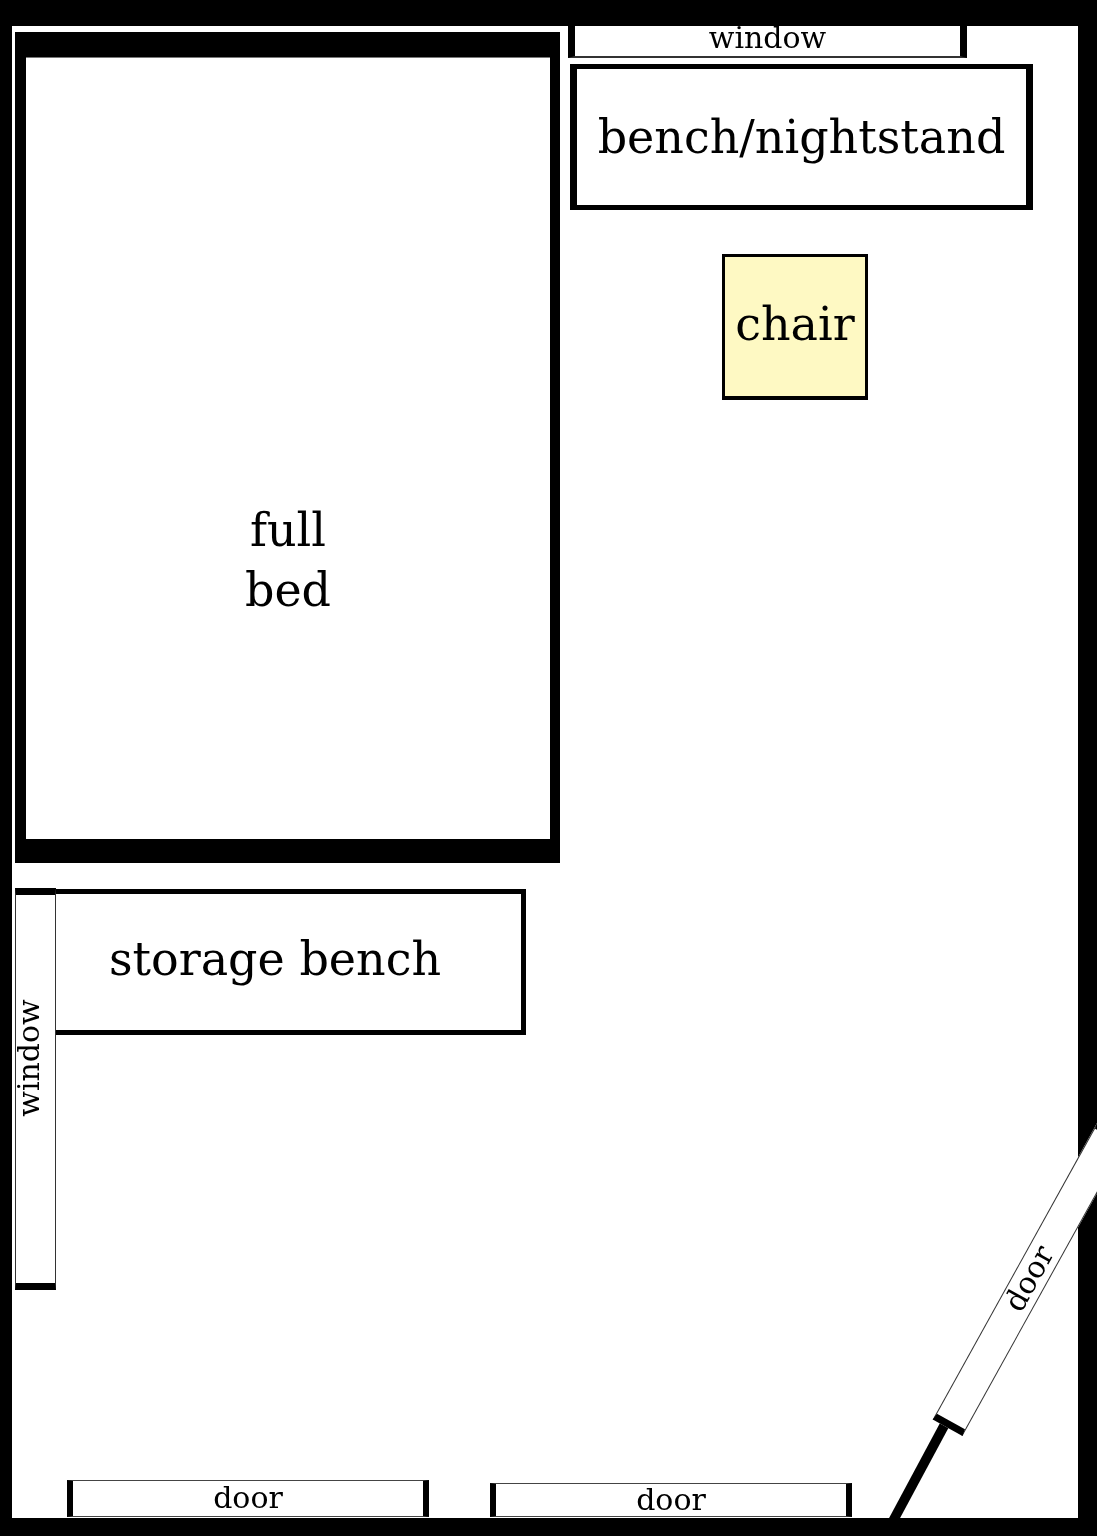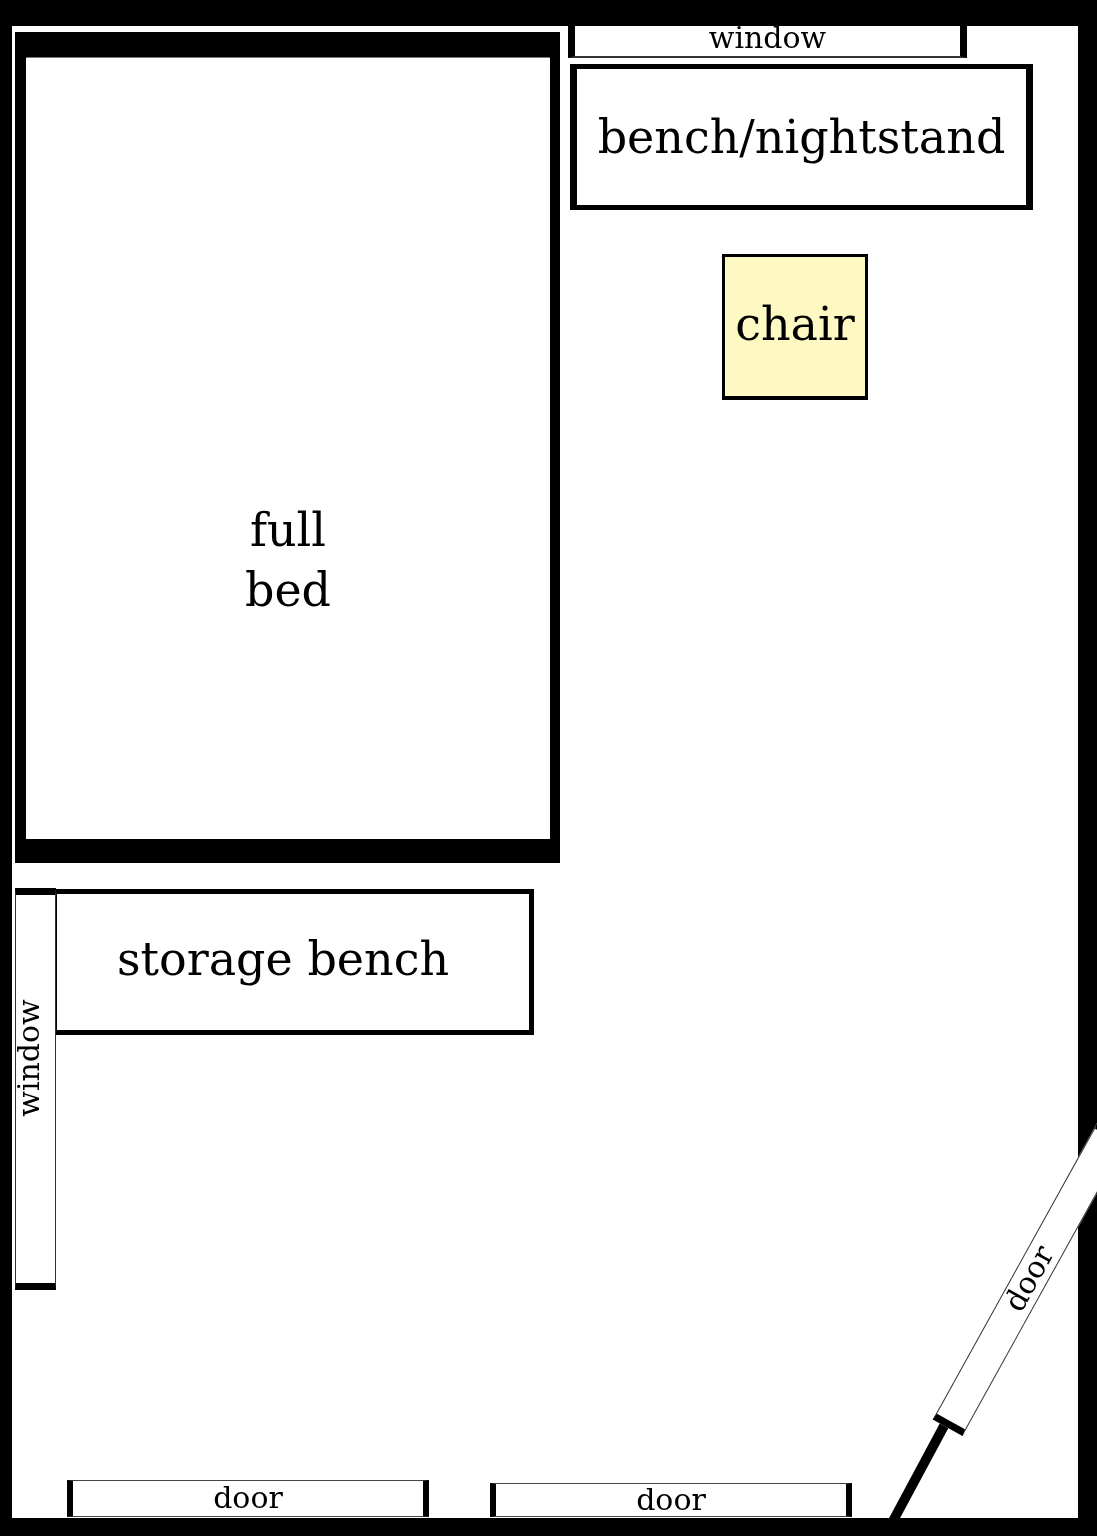--- a/index.html
+++ b/index.html
@@ -9,21 +9,21 @@
   .label { position: absolute; display: flex; align-items: center; justify-content: center; text-align: center; white-space: nowrap; color: #000; }
   .bed-outer { left: 15px; top: 32px; width: 545px; height: 831px; background: #000; }
   .bed-inner { left: 26px; top: 57px; width: 524px; height: 782px; background: #fff; border-top: 1px solid #777; }
   .bed-label { left: 26px; top: 57px; width: 524px; height: 1007px; font-size: 46px; line-height: 1.3; flex-direction: column; }
   .win-top { left: 568px; top: 26px; width: 399px; height: 32px; background: #fff; border-left: 7px solid #000; border-right: 7px solid #000; border-bottom: 2px solid #333; }
   .win-top .label { inset: 0; font-size: 30px; top: -8px; }
   .desk { left: 570px; top: 64px; width: 463px; height: 146px; background: #fff; border: 7px solid #000; border-top-width: 5px; border-bottom-width: 5px; }
   .desk .label { inset: 0; font-size: 46px; }
   .chair { left: 722px; top: 231px; width: 146px; height: 146px; background: #fef9c3; border: 3px solid #000; border-bottom-width: 4px; margin-top: 23px; }
   .chair .label { inset: 0; font-size: 46px; top: -6px; }
-  .bench { left: 50px; top: 889px; width: 484px; height: 146px; background: #fff; border: 5px solid #000; border-left-width: 7px; }
+  .bench { left: 42px; top: 889px; width: 484px; height: 146px; background: #fff; border: 5px solid #000; border-left-width: 7px; }
   .bench .label { inset: 0; font-size: 46px; left: -20px; top: -6px; }
   .win-left { left: 15px; top: 888px; width: 41px; height: 402px; background: #fff; border: 1px solid #333; border-top: 7px solid #000; border-bottom: 7px solid #000; }
   .win-left .label { left: 50%; top: 42%; width: 200px; height: 40px; margin-left: -100px; margin-top: -20px; transform: rotate(-90deg) translate(0,-8px); font-size: 30px; }
   .door-bottom { height: 37px; top: 1480px; background: #fff; border: 1px solid #444; border-left: 6px solid #000; border-right: 6px solid #000; }
   .door-bottom .label { inset: 0; font-size: 30px; top: -2px; }
   .door-b1 { left: 67px; width: 362px; }
   .door-b2 { left: 490px; width: 362px; top: 1483px; height: 34px; }
   svg.overlay { position: absolute; left: 0; top: 0; }
   .door-diag { left: 860px; top: 1262px; width: 340px; height: 34px; background: #fff; border: 1px solid #333; border-left: 7px solid #000; border-right: 7px solid #000; transform-origin: center; transform: rotate(-61deg); }
   .door-diag .label { inset: 0; font-size: 30px; top: -4px; }

